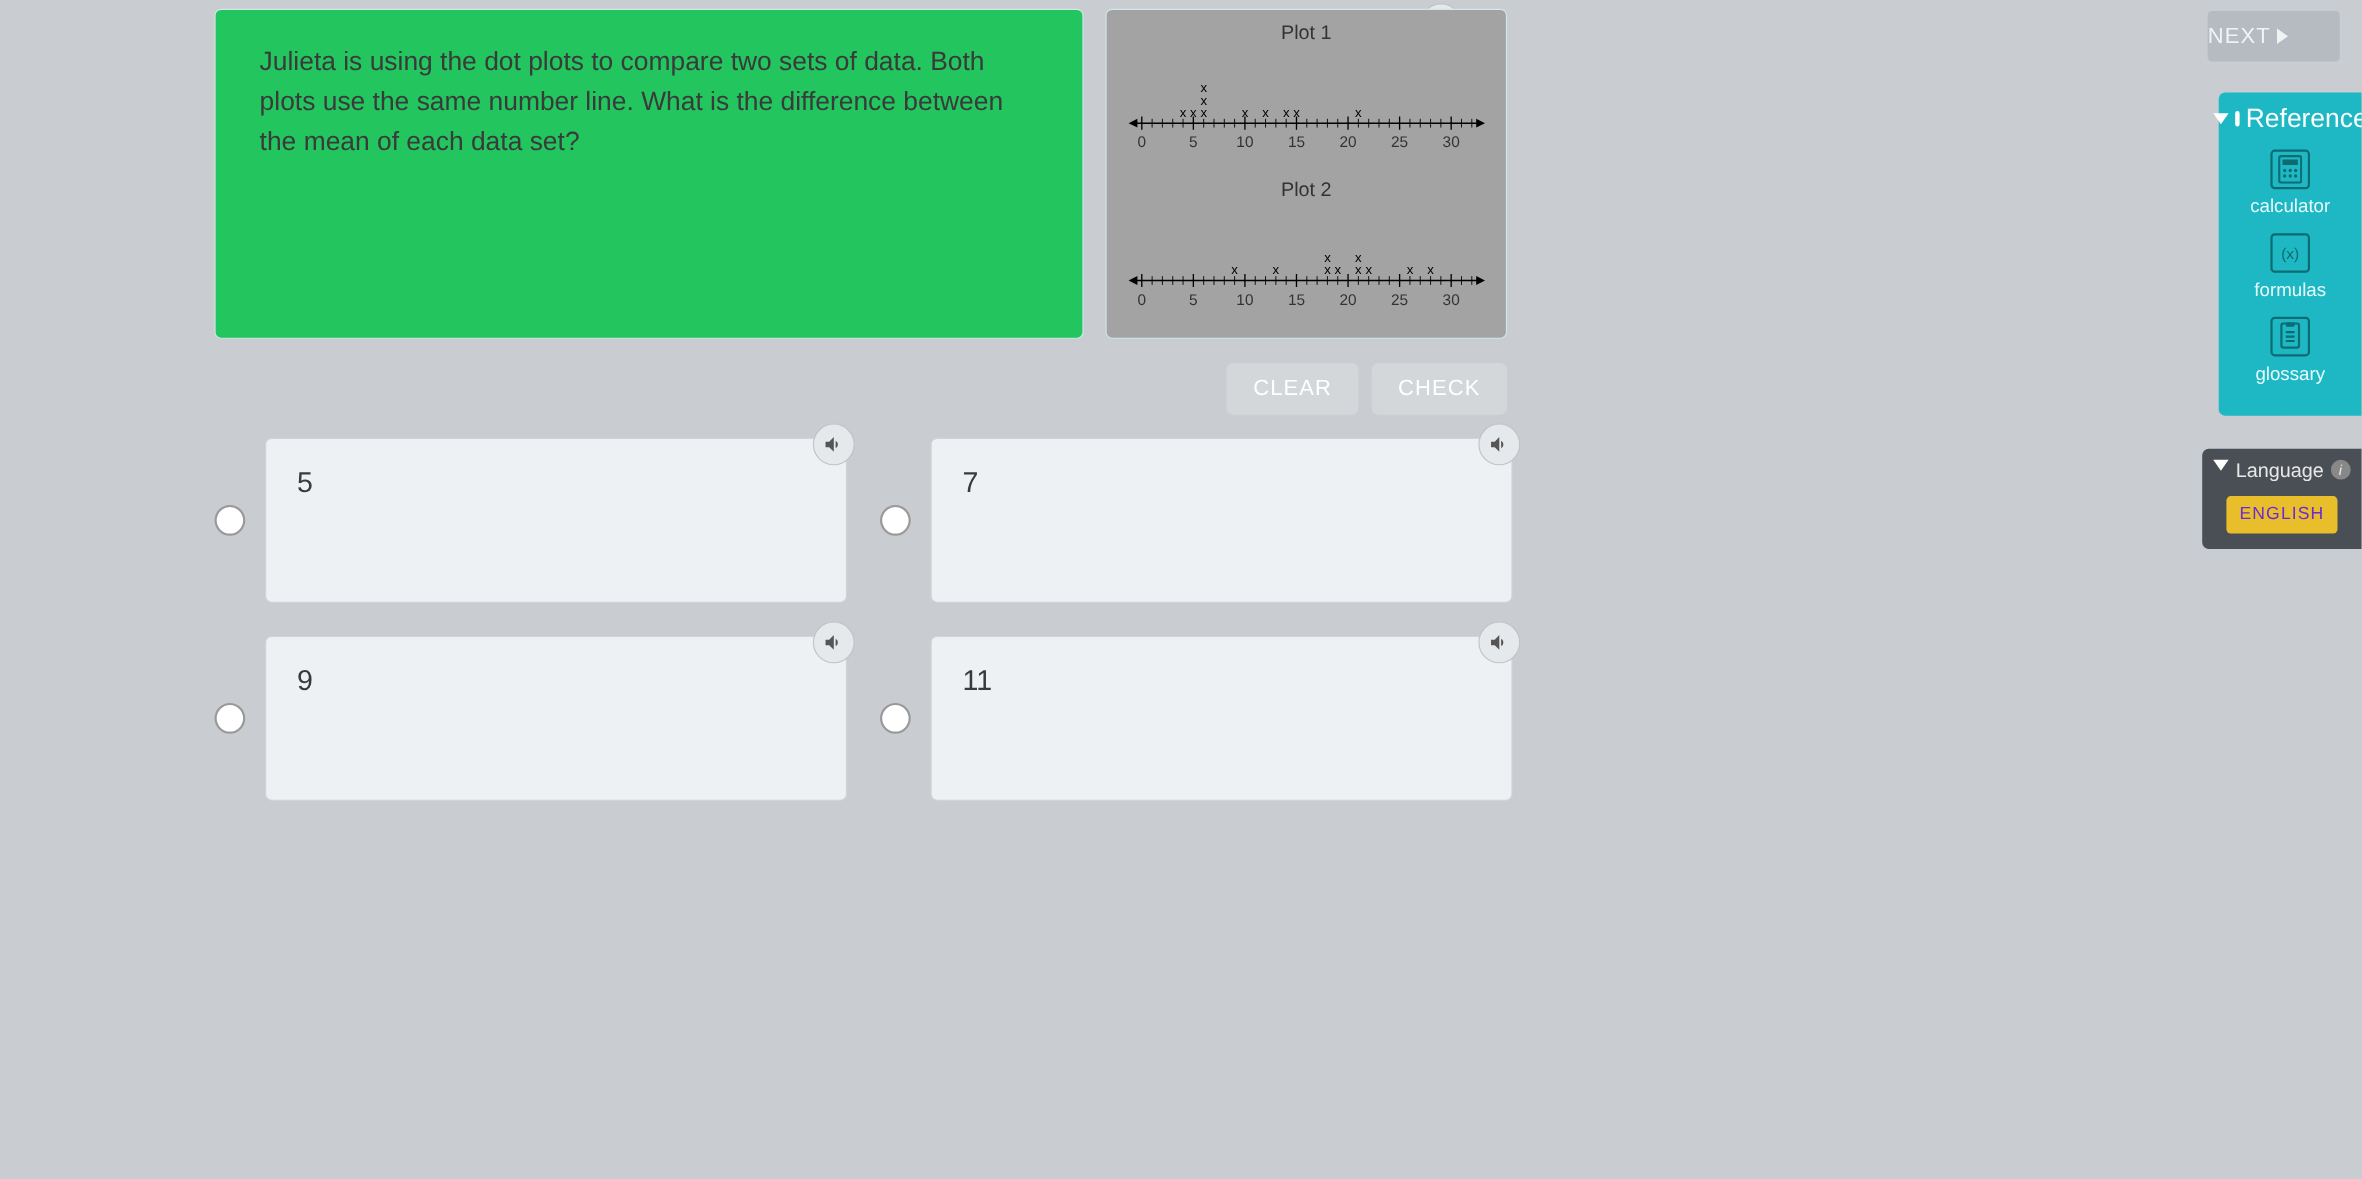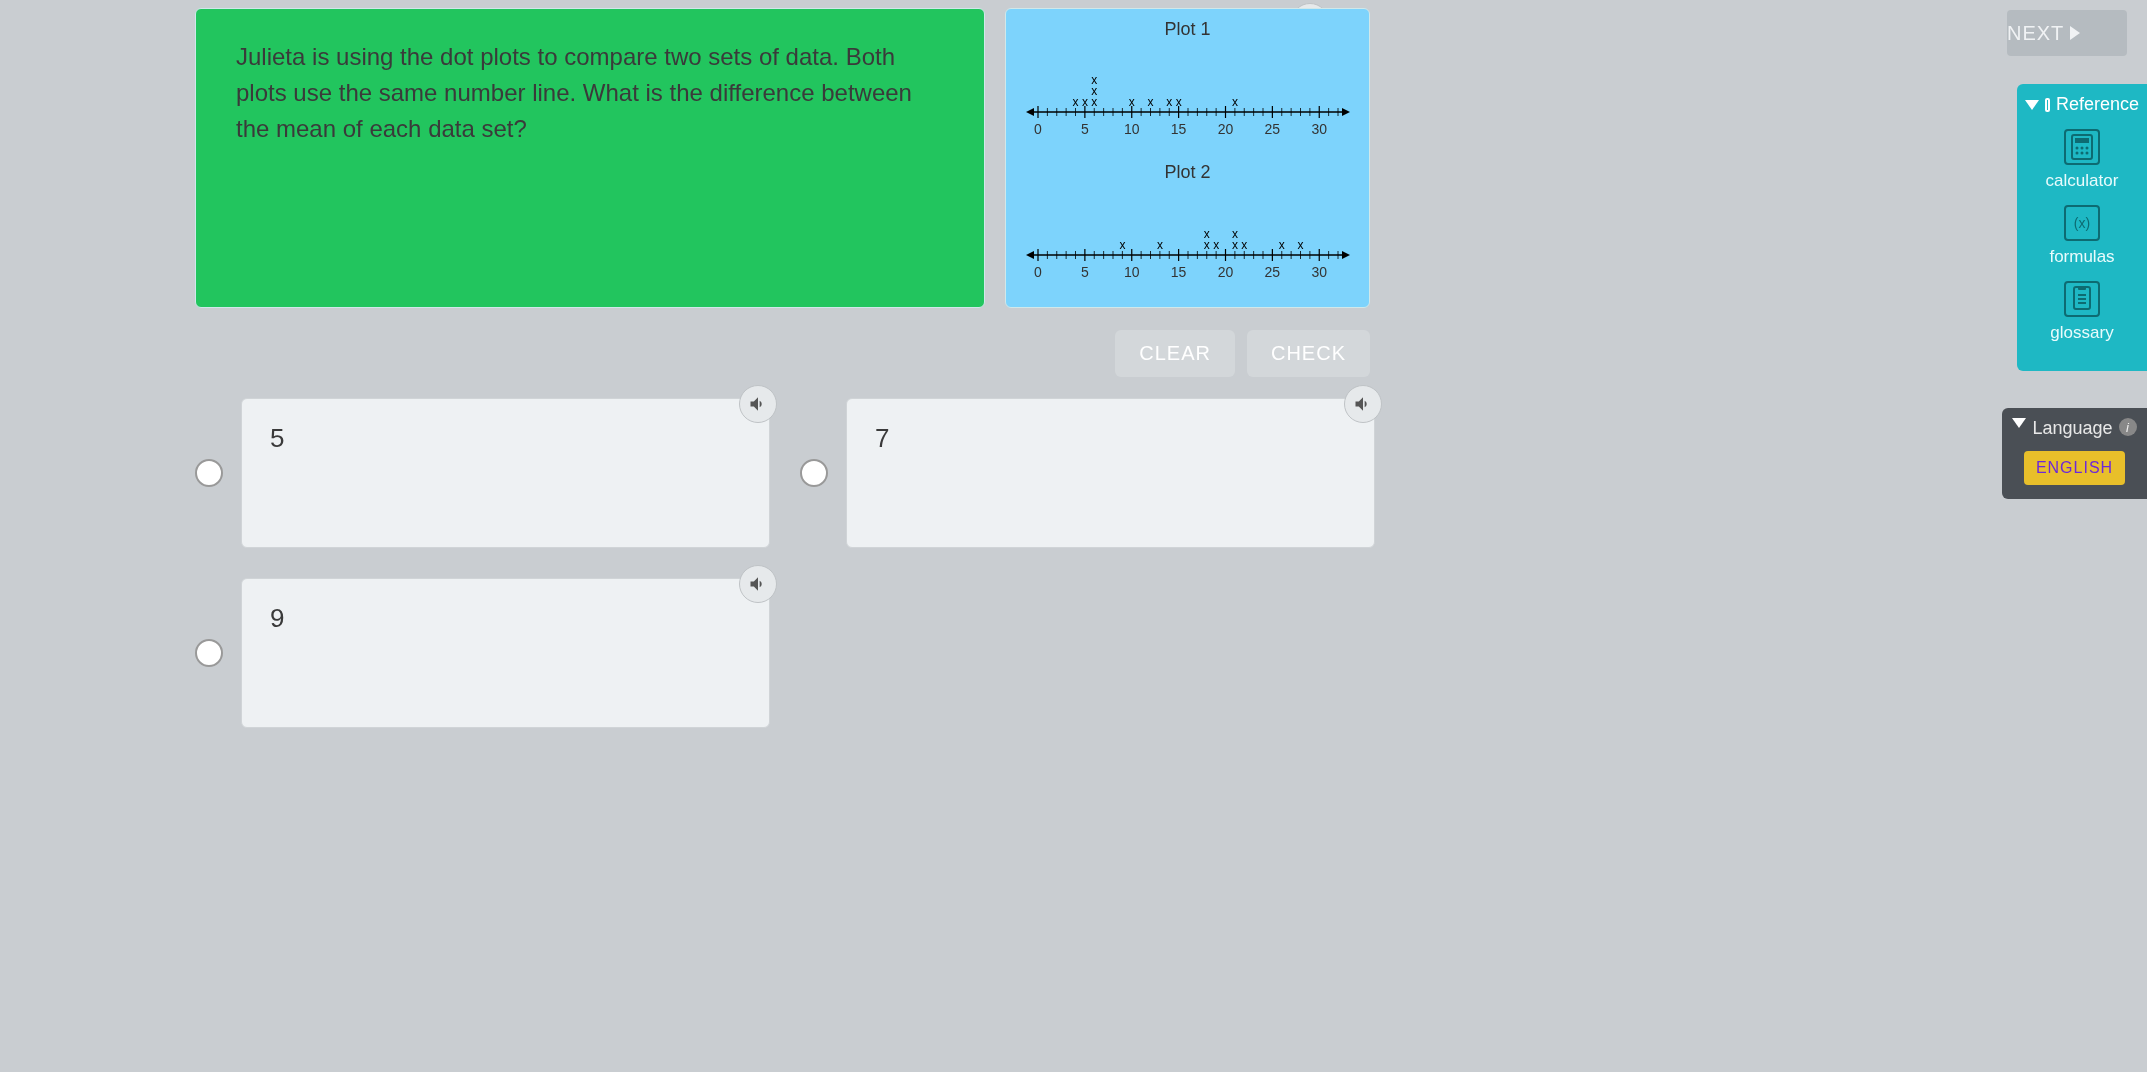--- a/index.html
+++ b/index.html
@@ -25,21 +25,21 @@
   width: 790px;
   height: 300px;
   position: absolute;
   top: 8px;
   left: 0;
   color: #3a3a3a;
   font-size: 24px;
   line-height: 1.5;
 }
 .plots-card {
-  background: #7dd3fc;
+  background: #a3a3a3;
   border: 1px solid #d0e8ea;
   border-radius: 6px;
   position: absolute;
   top: 8px;
   left: 810px;
   width: 365px;
   height: 300px;
   padding: 10px 15px;
 }
 .plot-title { text-align: center; font-size: 18px; color: #333; margin-bottom: 4px; }
@@ -138,21 +138,21 @@
   border-radius: 6px 0 0 6px;
   padding: 10px 8px 14px 8px;
   color: #fff;
   text-align: center;
 }
 .ref-header {
   display: flex;
   align-items: center;
   justify-content: center;
   gap: 6px;
-  font-size: 18px;
+  font-size: 24px;
   margin-bottom: 12px;
 }
 .ref-item { margin: 14px 0; font-size: 17px; color: #e8fbfc; cursor: pointer; }
 .ref-icon {
   width: 36px; height: 36px;
   margin: 0 auto 6px auto;
   border: 2px solid #0d6b72;
   border-radius: 4px;
   display: flex; align-items: center; justify-content: center;
   background: #1eb8c4;
@@ -367,20 +367,31 @@
         <div class="radio"></div>
         <div class="opt-card">
           <span>9</span>
           <div class="audio-btn">
             <svg viewBox="0 0 24 24">
                 <path d="M3 9v6h4l5 5V4L7 9H3zm13.5 3a4.5 4.5 0 0 0-2.5-4v8a4.5 4.5 0 0 0 2.5-4z"></path>
               </svg>
           </div>
         </div>
       </div>
+      <div class="opt-cell">
+        <div class="radio"></div>
+        <div class="opt-card">
+          <span>11</span>
+          <div class="audio-btn">
+            <svg viewBox="0 0 24 24">
+                <path d="M3 9v6h4l5 5V4L7 9H3zm13.5 3a4.5 4.5 0 0 0-2.5-4v8a4.5 4.5 0 0 0 2.5-4z"></path>
+              </svg>
+          </div>
+        </div>
+      </div>
     </div>
   </div>
 </div>
 
 <button class="next-btn">
   <span>NEXT</span>
   <span class="tri-right"></span>
 </button>
 
 <div class="ref-panel">

